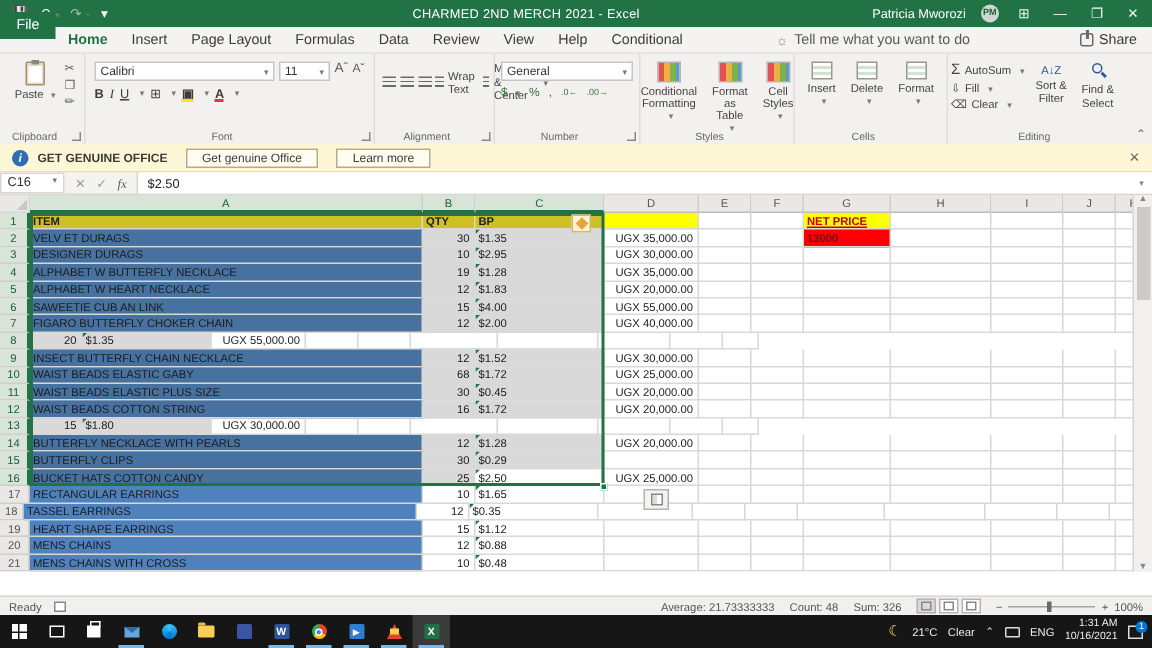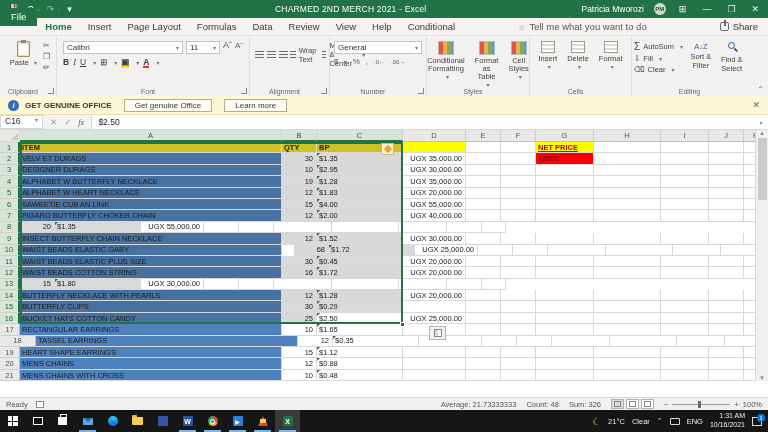--- a/index.html
+++ b/index.html
@@ -557,21 +557,21 @@
         <div class="gc " style="width: 35px;"></div>
         <div class="gc " style="width: 58px;"></div>
         <div class="gc " style="width: 67px;"></div>
         <div class="gc " style="width: 48px;"></div>
         <div class="gc " style="width: 35px;"></div>
         <div class="gc " style="width: 24px;"></div>
       </div>
       <div class="g-row">
         <div class="gc g-rn sel" style="width: 20px;">10</div>
         <div class="gc c-blue-sel" style="width: 262px;">WAIST BEADS ELASTIC GABY</div>
-        <div class="gc c-gray num" style="width: 35px; margin-left: 12px;">68</div>
+        <div class="gc c-gray num" style="width: 35px;">68</div>
         <div class="gc c-gray tri" style="width: 86px;">$1.72</div>
         <div class="gc num" style="width: 63px;">UGX 25,000.00</div>
         <div class="gc " style="width: 35px;"></div>
         <div class="gc " style="width: 35px;"></div>
         <div class="gc " style="width: 58px;"></div>
         <div class="gc " style="width: 67px;"></div>
         <div class="gc " style="width: 48px;"></div>
         <div class="gc " style="width: 35px;"></div>
         <div class="gc " style="width: 24px;"></div>
       </div>
@@ -666,21 +666,21 @@
         <div class="gc num" style="width: 63px;"></div>
         <div class="gc " style="width: 35px;"></div>
         <div class="gc " style="width: 35px;"></div>
         <div class="gc " style="width: 58px;"></div>
         <div class="gc " style="width: 67px;"></div>
         <div class="gc " style="width: 48px;"></div>
         <div class="gc " style="width: 35px;"></div>
         <div class="gc " style="width: 24px;"></div>
       </div>
       <div class="g-row">
-        <div class="gc g-rn" style="width: 36px;">18</div>
+        <div class="gc g-rn" style="width: 16px;">18</div>
         <div class="gc c-blue" style="width: 262px;">TASSEL EARRINGS</div>
         <div class="gc num" style="width: 35px;">12</div>
         <div class="gc  tri" style="width: 86px;">$0.35</div>
         <div class="gc num" style="width: 63px;"></div>
         <div class="gc " style="width: 35px;"></div>
         <div class="gc " style="width: 35px;"></div>
         <div class="gc " style="width: 58px;"></div>
         <div class="gc " style="width: 67px;"></div>
         <div class="gc " style="width: 48px;"></div>
         <div class="gc " style="width: 35px;"></div>

